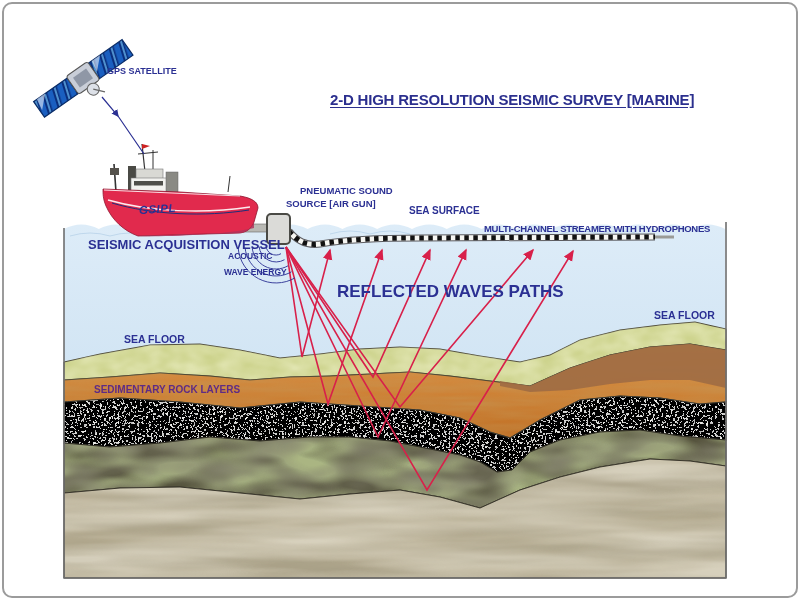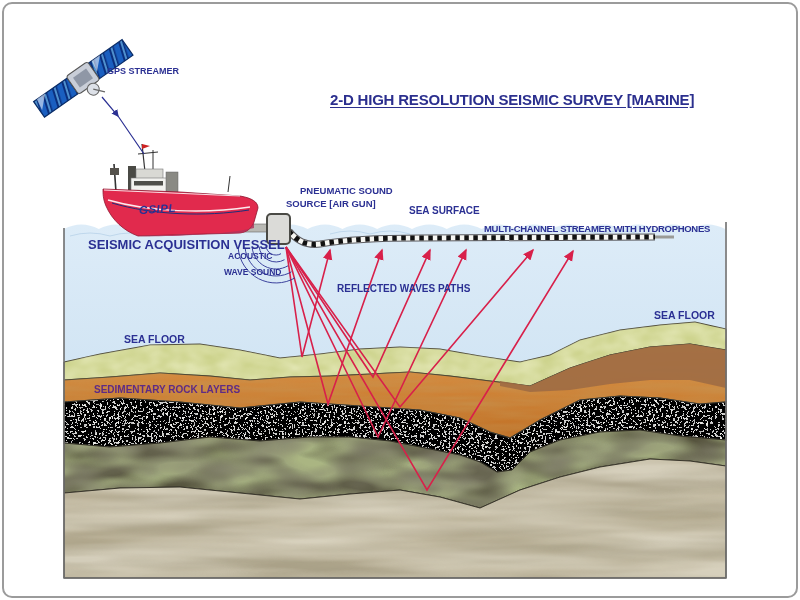--- a/index.html
+++ b/index.html
@@ -8,21 +8,21 @@
   #frame{position:absolute;inset:2px;border:2px solid #9b9b9b;border-radius:10px;pointer-events:none;}
   svg{position:absolute;left:0;top:0;}
   .lbl{position:absolute;color:#2b3093;font-weight:bold;white-space:nowrap;line-height:1.1;}
   #title{font-size:15px;letter-spacing:-0.2px;text-decoration:underline;text-underline-offset:2px;
          width:360px;text-align:center;color:#2b2f8e;}
   #gps-label{font-size:9px;}
   #pneu1,#pneu2{font-size:9.5px;padding-left:19px;}
   #sea-surface-label{font-size:10px;}
   #streamer-label{font-size:9.5px;letter-spacing:-0.3px;text-align:center;}
   #acou1,#acou2{font-size:8.5px;}
-  #reflected-label{font-size:10px;text-align:right;}
+  #reflected-label{font-size:17px;text-align:right;}
   #vessel-label{font-size:13px;}
   #seafloor-left,#seafloor-right{font-size:10.5px;}
   #sedimentary-label{font-size:10px;color:#5e2b85;}
   #gsipl{font-size:11.5px;font-style:italic;transform:rotate(-4deg);letter-spacing:0.5px;}
 </style>
 </head>
 <body>
 
 <div id="stage">
 
@@ -205,27 +205,27 @@
     <circle cx="2" cy="15" r="6" fill="#dde1e8" stroke="#666" stroke-width="1"></circle>
     <line x1="2" y1="15" x2="10" y2="24" stroke="#666" stroke-width="1.2"></line>
     <polygon points="-50,-9 -40,-9 -52,3" fill="#ffffff" opacity="0.55"></polygon>
     <polygon points="17,-9 27,-9 15,3" fill="#ffffff" opacity="0.55"></polygon>
   </g>
 
   <polyline points="102,97 118,116 144,154" fill="none" stroke="#2b3093" stroke-width="1.2" marker-mid="url(#navyArrow)"></polyline>
 </svg>
 
 <div class="lbl" id="title" style="left:330px;top:92px;">2-D HIGH RESOLUTION SEISMIC SURVEY [MARINE]</div>
-<div class="lbl" id="gps-label" style="left:107px;top:67px;">GPS STREAMER</div>
+<div class="lbl" id="gps-label" style="left:107px;top:67px;">GPS SATELLITE</div>
 <div class="lbl" id="pneu1" style="left:281px;top:186px;">PNEUMATIC SOUND</div>
 <div class="lbl" id="pneu2" style="left:267px;top:199px;">SOURCE [AIR GUN]</div>
 <div class="lbl" id="sea-surface-label" style="left:409px;top:205px;">SEA SURFACE</div>
 <div class="lbl" id="streamer-label" style="left:484px;top:224px;">MULTI-CHANNEL STREAMER WITH HYDROPHONES</div>
 <div class="lbl" id="acou1" style="left:228px;top:252px;">ACOUSTIC</div>
-<div class="lbl" id="acou2" style="left:224px;top:268px;">WAVE SOUND</div>
+<div class="lbl" id="acou2" style="left:224px;top:268px;">WAVE ENERGY</div>
 <div class="lbl" id="reflected-label" style="left:337px;top:283px;">REFLECTED WAVES PATHS</div>
 <div class="lbl" id="vessel-label" style="left:88px;top:238px;">SEISMIC ACQUISITION VESSEL</div>
 <div class="lbl" id="gsipl" style="left:139px;top:203px;">GSIPL</div>
 <div class="lbl" id="seafloor-left" style="left:124px;top:334px;">SEA FLOOR</div>
 <div class="lbl" id="sedimentary-label" style="left:94px;top:384px;">SEDIMENTARY ROCK LAYERS</div>
 <div class="lbl" id="seafloor-right" style="left:654px;top:310px;">SEA FLOOR</div>
 
 <div id="frame"></div>
 </div>
 

